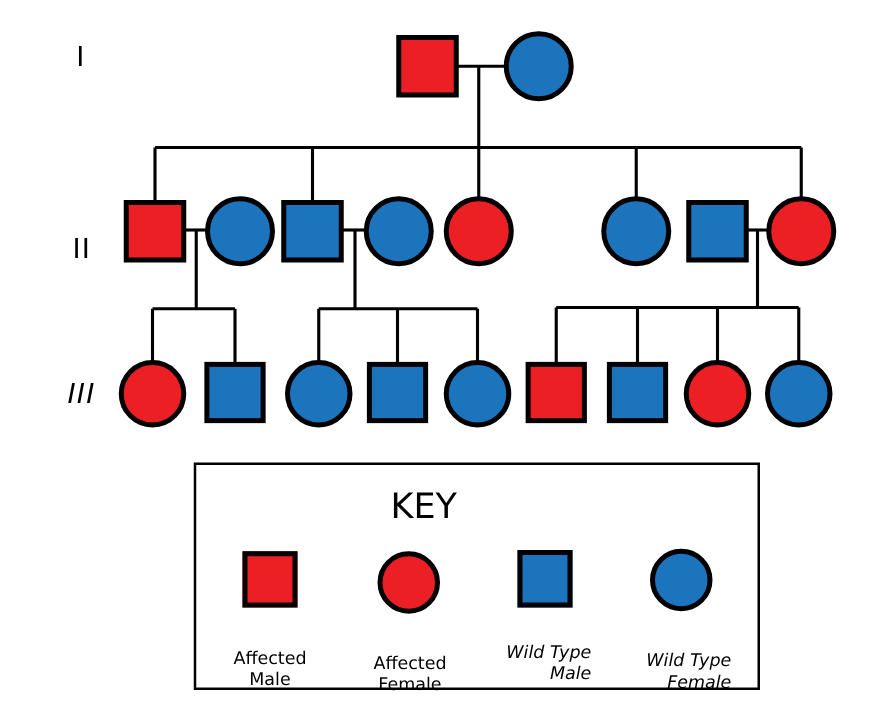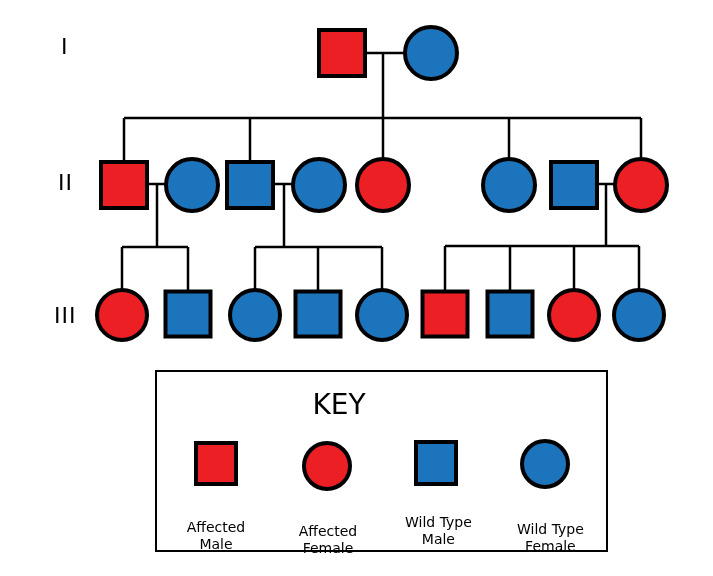--- a/index.html
+++ b/index.html
@@ -14,22 +14,22 @@
   #pedigree-svg { position: absolute; left: 0; top: 0; }
 
   .gen-label {
     position: absolute;
     color: #000;
     font-size: 22px;
     line-height: 22px;
     letter-spacing: 1px;
   }
   #gen-label-0 { left: 61px;  top: 36px;  }
-  #gen-label-1 { left: 58px;  top: 172px; }
-  #gen-label-2 { left: 54px;  top: 305px; }
+  #gen-label-1 { left: 58px;  top: 189px; }
+  #gen-label-2 { left: 54px;  top: 305px; font-style: italic; }
 
   
   #key-box {
     position: absolute;
     left: 155px; top: 370px;
     width: 453px; height: 182px;
     border: 2px solid #000;
     box-sizing: border-box;
     background: #fff;
   }
@@ -55,21 +55,21 @@
   #key-sym-3 { left: 520px; top: 439px; width: 50px; height: 50px; }
   .key-label {
     position: absolute;
     font-size: 14px;
     line-height: 17px;
     color: #000;
     white-space: nowrap;
     margin-top: 20px;
   }
   .key-label.center { text-align: center; }
-  .key-label.left   { text-align: center; }
+  .key-label.left   { text-align: right; font-style: italic; }
   #key-label-0 { left: 181px; top: 499px; width: 70px; }
   #key-label-1 { left: 293px; top: 503px; width: 70px; }
   #key-label-2 { left: 405px; top: 494px; }
   #key-label-3 { left: 517px; top: 501px; }
 </style>
 </head>
 <body>
 
 <div id="stage" style="--affected: #ec2024; --wildtype: #1c75bc; --bg: #ffffff;">
 

